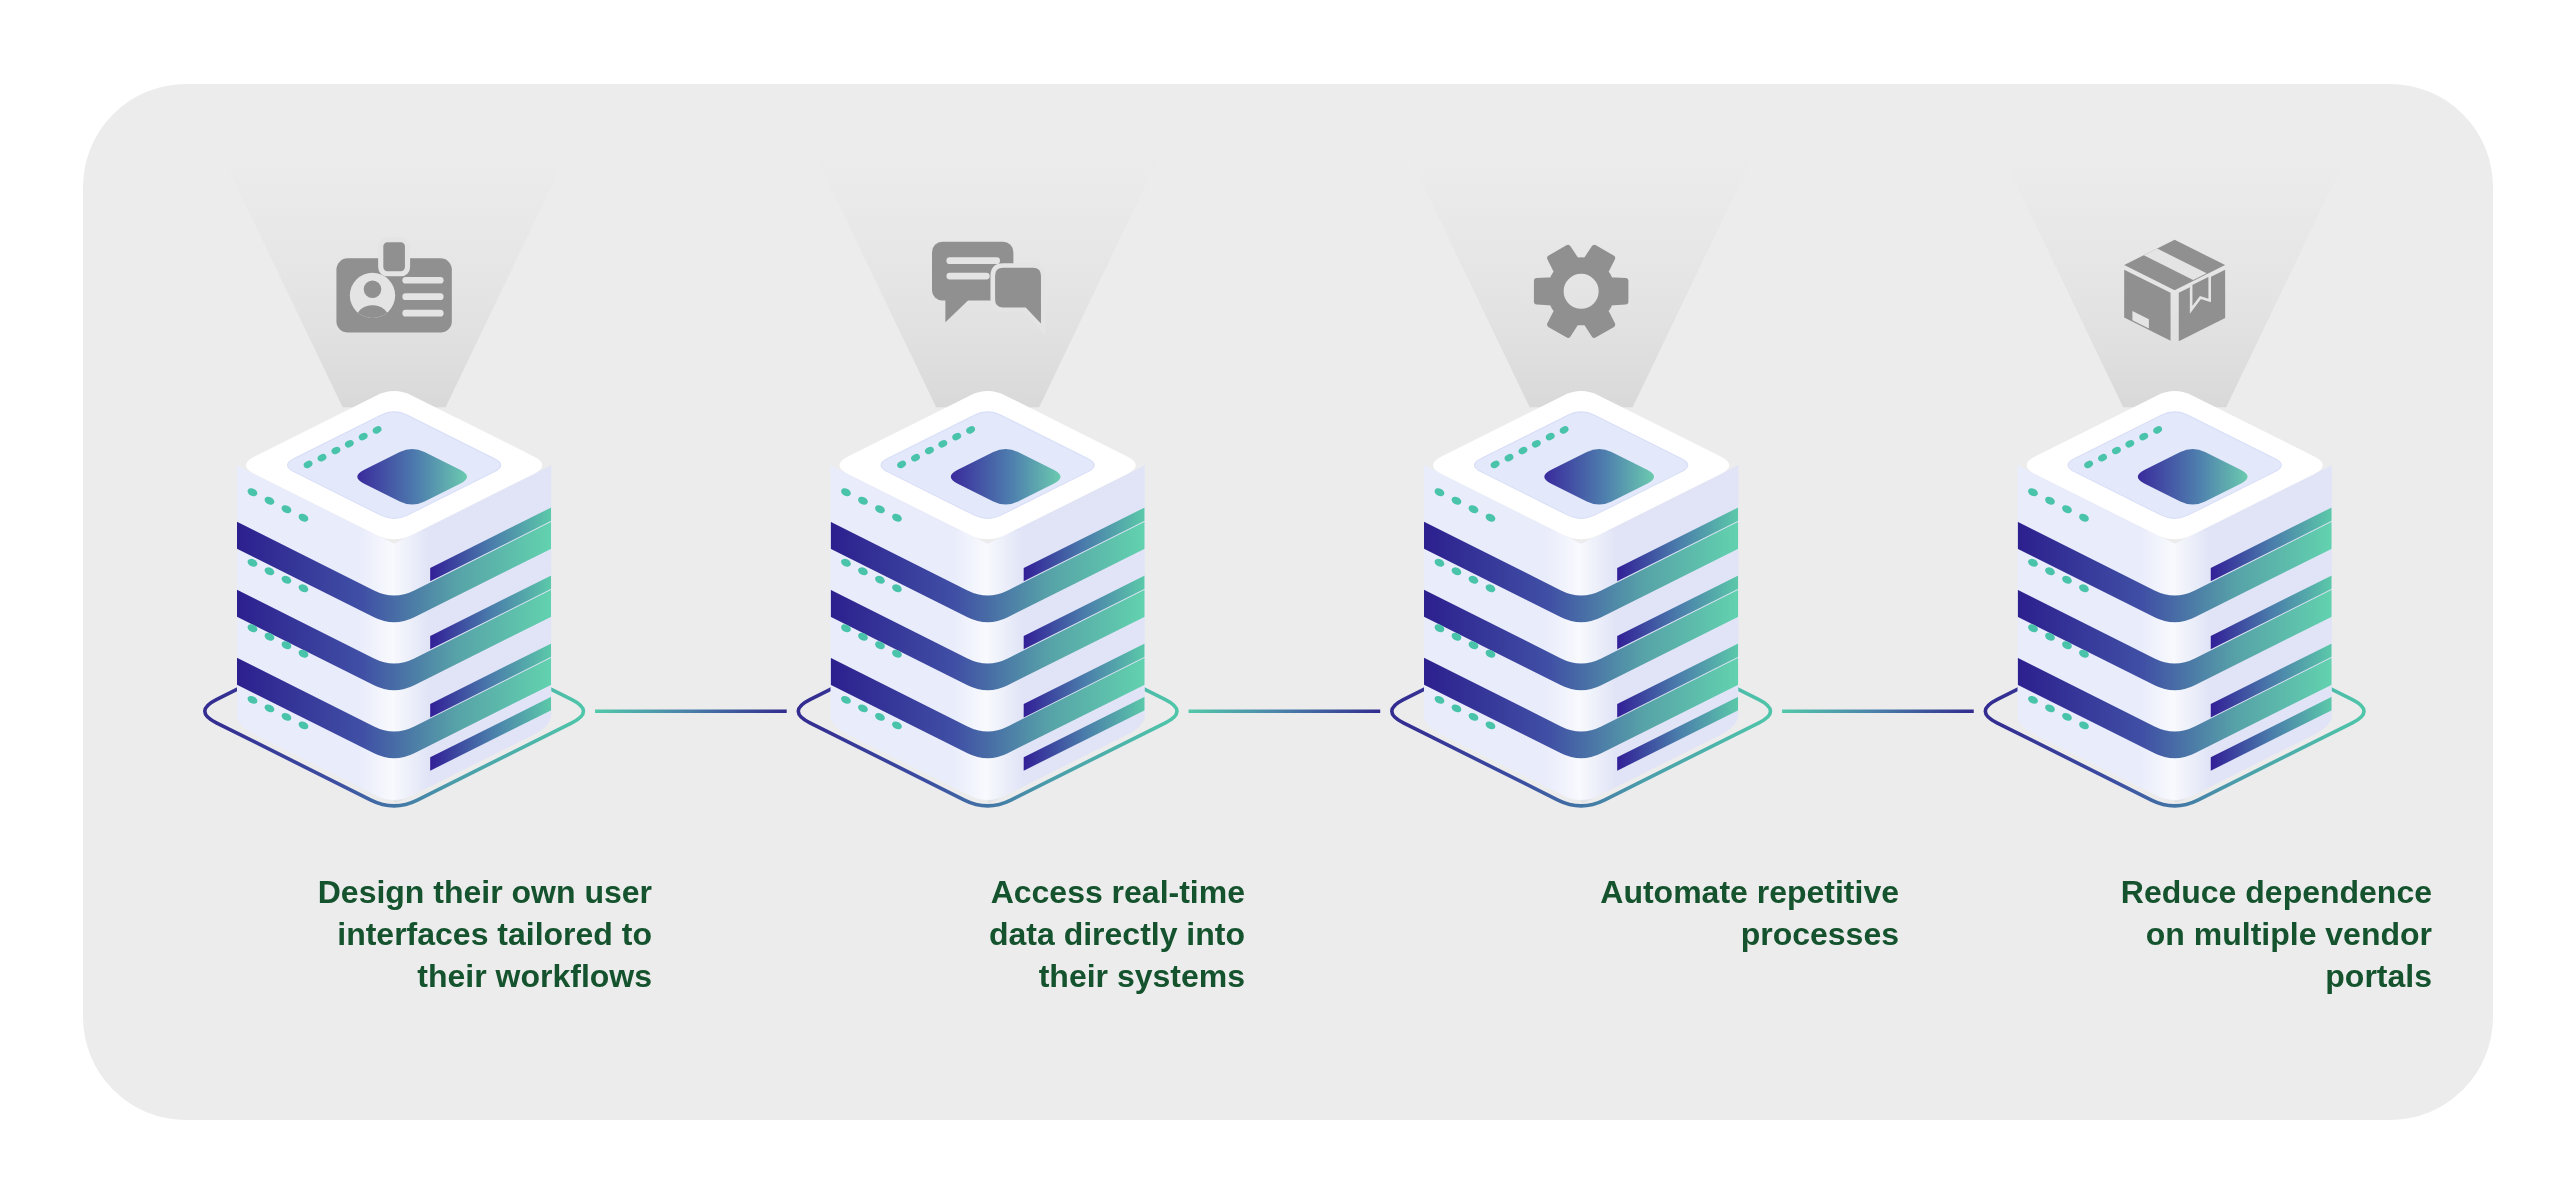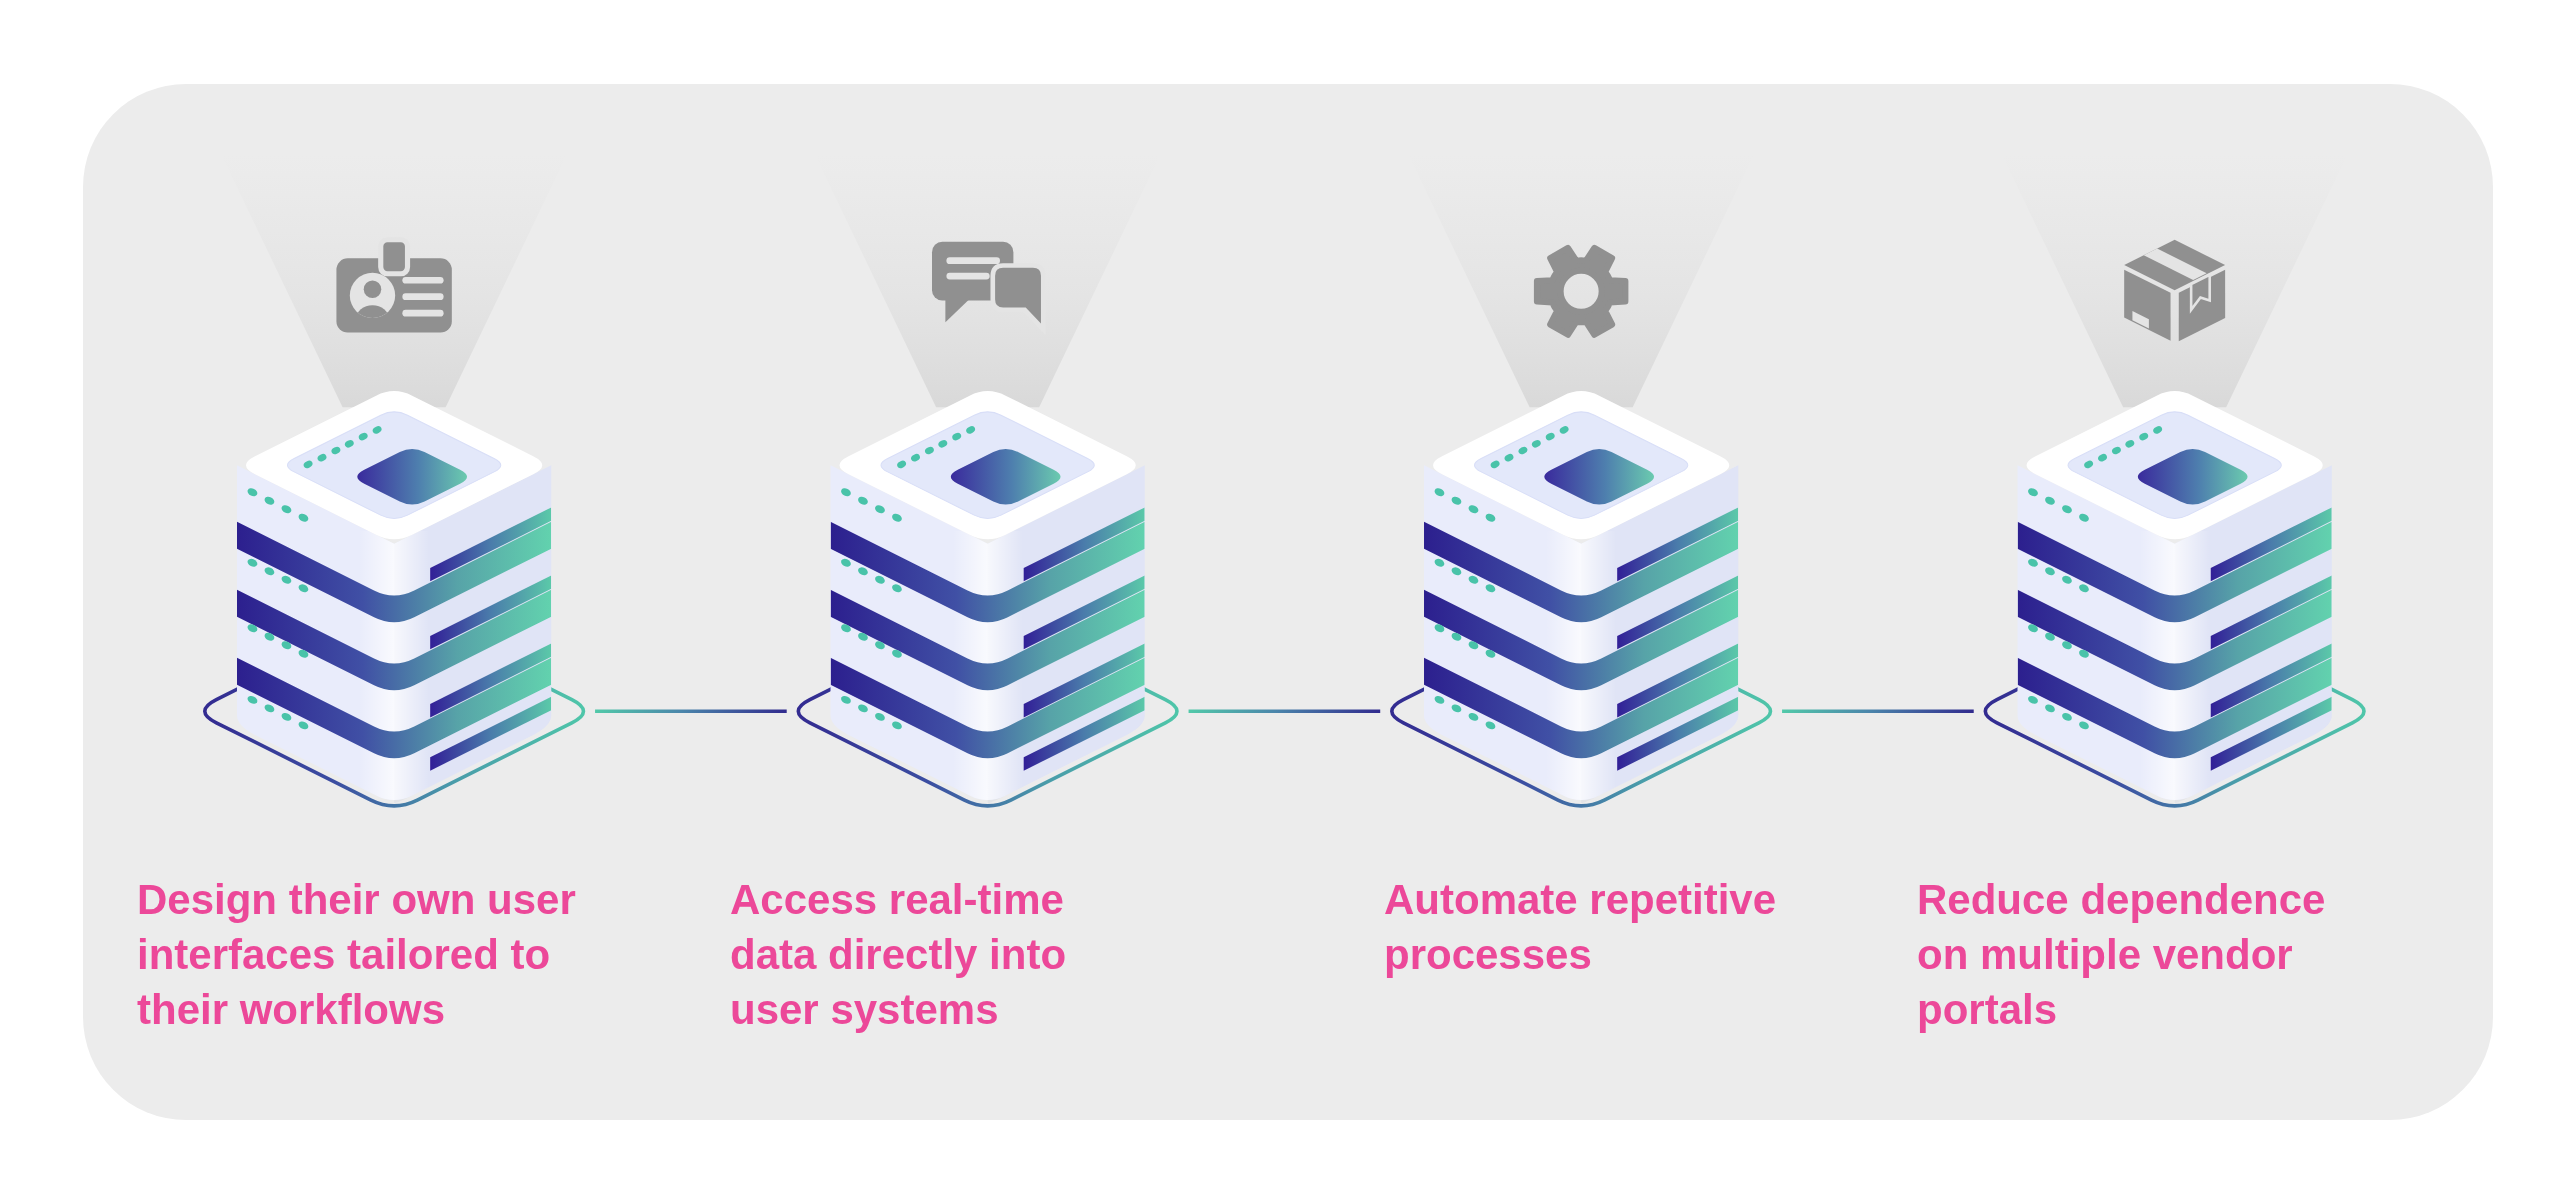--- a/index.html
+++ b/index.html
@@ -1,22 +1,22 @@
 <!DOCTYPE html>
 <html style="font-size:8.2px"><head>
 <meta charset="utf-8">
 <style>
   html,body{margin:0;padding:0;background:#ffffff;}
   .page{position:relative;width:2576px;height:1189px;background:#ffffff;overflow:hidden;
         font-family:"Liberation Sans", sans-serif;}
   .card{position:absolute;left:83px;top:84px;width:2410px;height:1036px;
         background:#ececec;border-radius:103px;}
   svg.scene{position:absolute;left:0;top:0;width:2576px;height:1189px;display:block;}
-  .feature-label{position:absolute;top:872px;width:515px;text-align:left;
-        font-size:42px;font-weight:700;line-height:1.31;color:#ec4899;
+  .feature-label{position:absolute;top:872px;width:515px;text-align:right;
+        font-size:32px;font-weight:700;line-height:1.31;color:#14532d;
         white-space:pre-line;letter-spacing:0px;}
   .fl-1{left:137px;} .fl-2{left:730px;} .fl-3{left:1384px;} .fl-4{left:1917px;}
 </style>
 </head>
 <body>
 
 <div class="page">
   <div class="card"></div>
 
   <svg class="scene" viewBox="0 0 5000 2307">
@@ -182,20 +182,20 @@
     <use x="1797" y="453" width="240" height="220" href="#icon-chat"></use>
     <use x="2949" y="453" width="240" height="220" href="#icon-gear"></use>
     <use x="4101" y="453" width="240" height="220" href="#icon-box"></use>
   </svg>
 
   <div class="feature-label fl-1">Design their own user
 interfaces tailored to
 their workflows</div>
   <div class="feature-label fl-2">Access real-time
 data directly into
-user systems</div>
+their systems</div>
   <div class="feature-label fl-3">Automate repetitive
 processes</div>
   <div class="feature-label fl-4">Reduce dependence
 on multiple vendor
 portals</div>
 </div>
 
 
 </body></html>

